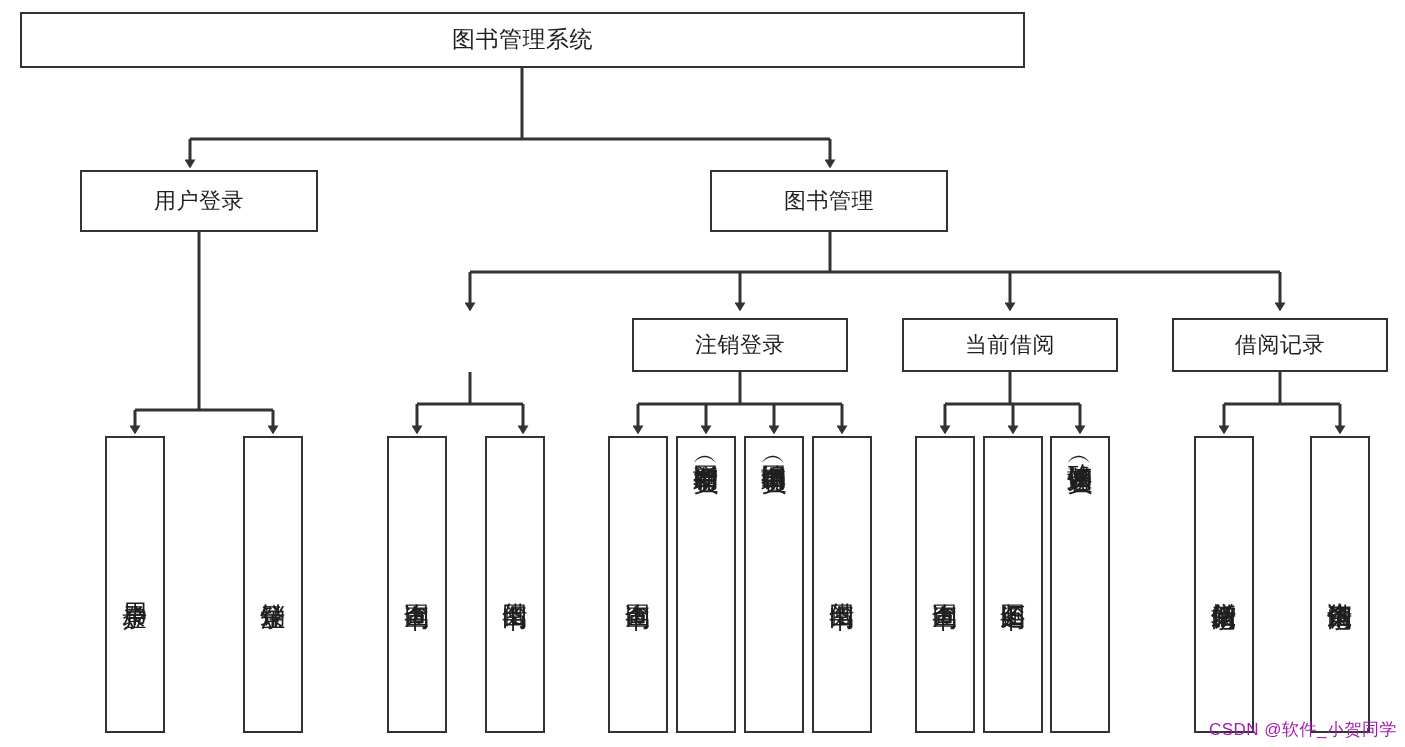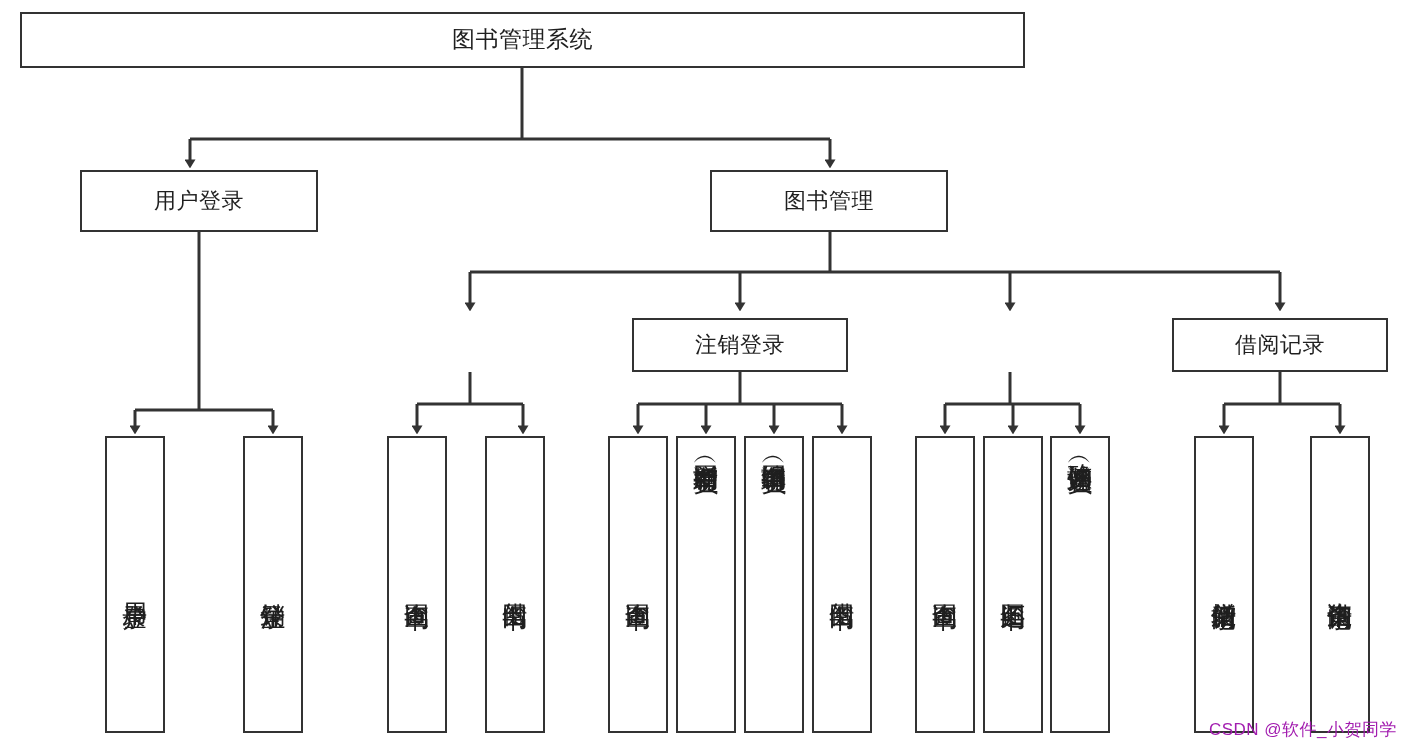--- a/index.html
+++ b/index.html
@@ -144,20 +144,23 @@
 
   <div class="node h" style="left:710px; top:170px; width:238px; height:62px;">
     <span class="label">图书管理</span>
   </div>
 
 
   <div class="node h" style="left:632px; top:318px; width:216px; height:54px;">
     <span class="label">注销登录</span>
   </div>
 
+  <div class="node h" style="left:902px; top:318px; width:216px; height:54px;">
+    <span class="label">当前借阅</span>
+  </div>
 
   <div class="node h" style="left:1172px; top:318px; width:216px; height:54px;">
     <span class="label">借阅记录</span>
   </div>
 
   <div class="node v center" style="left:105px; top:436px; width:60px; height:297px;">
     <span class="label">用户登录</span>
   </div>
 
   <div class="node v center" style="left:243px; top:436px; width:60px; height:297px;">

